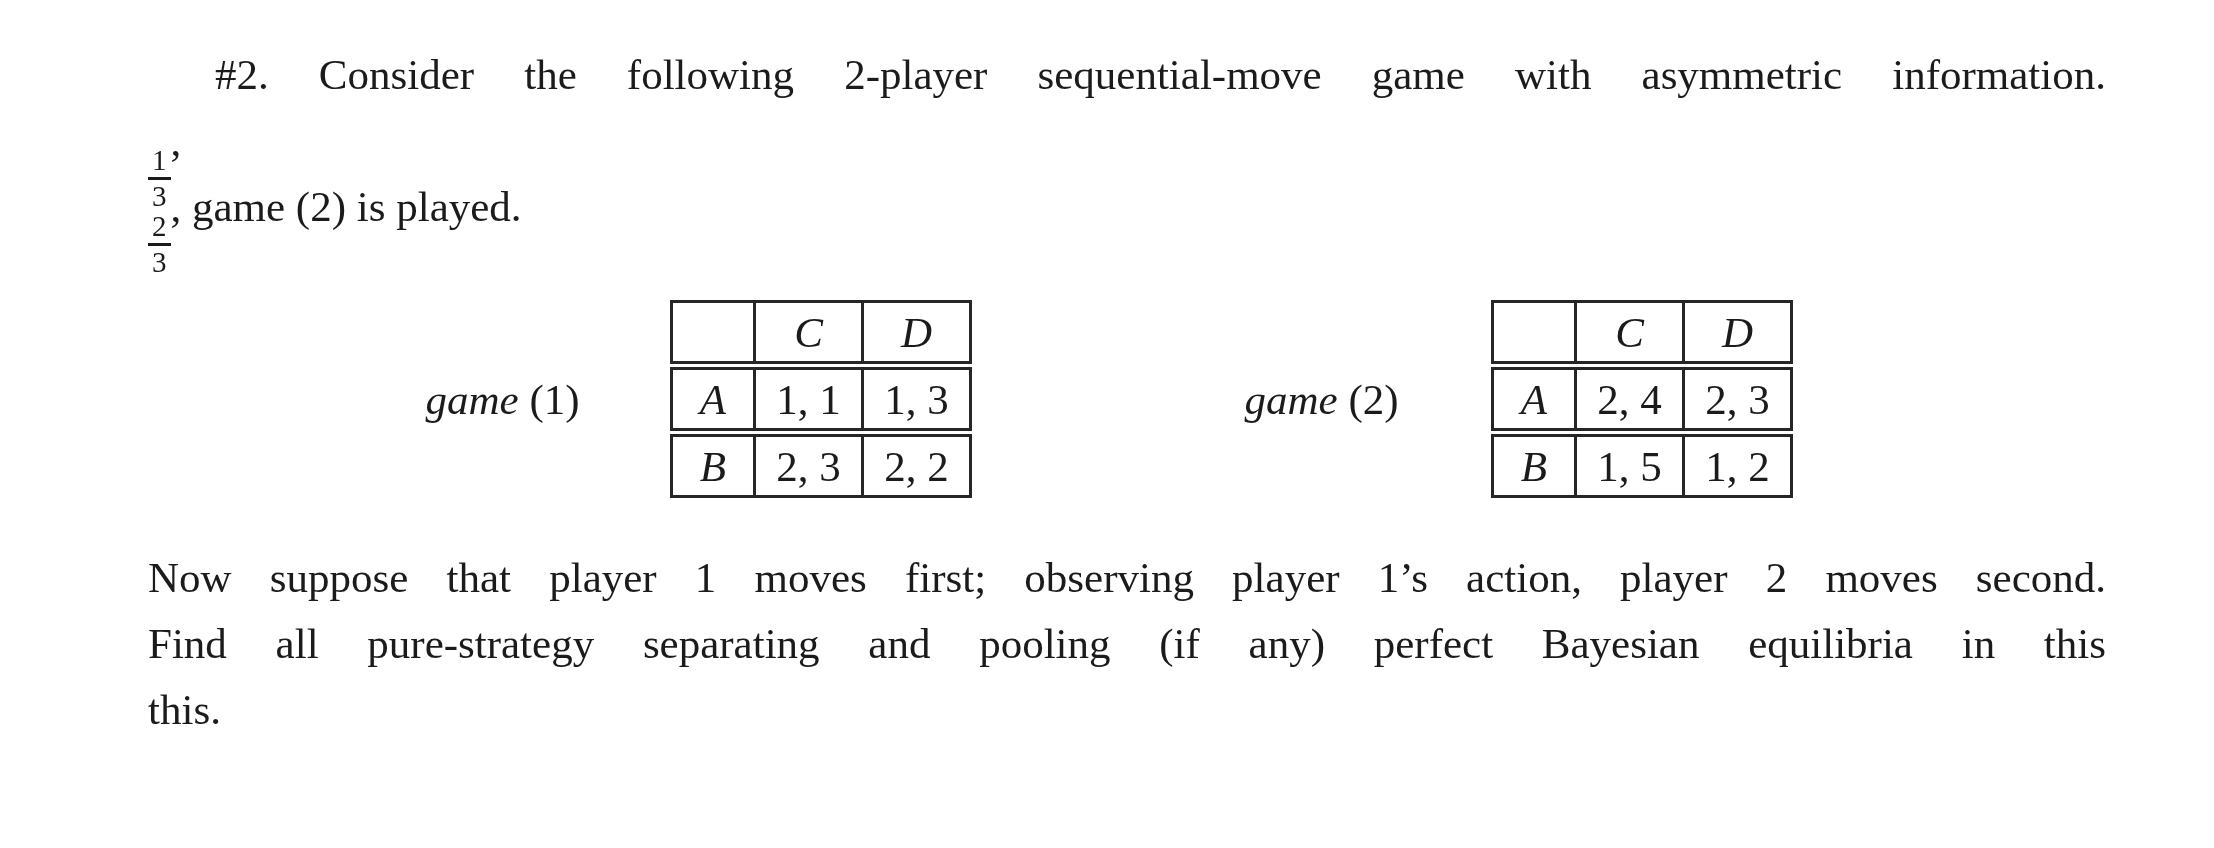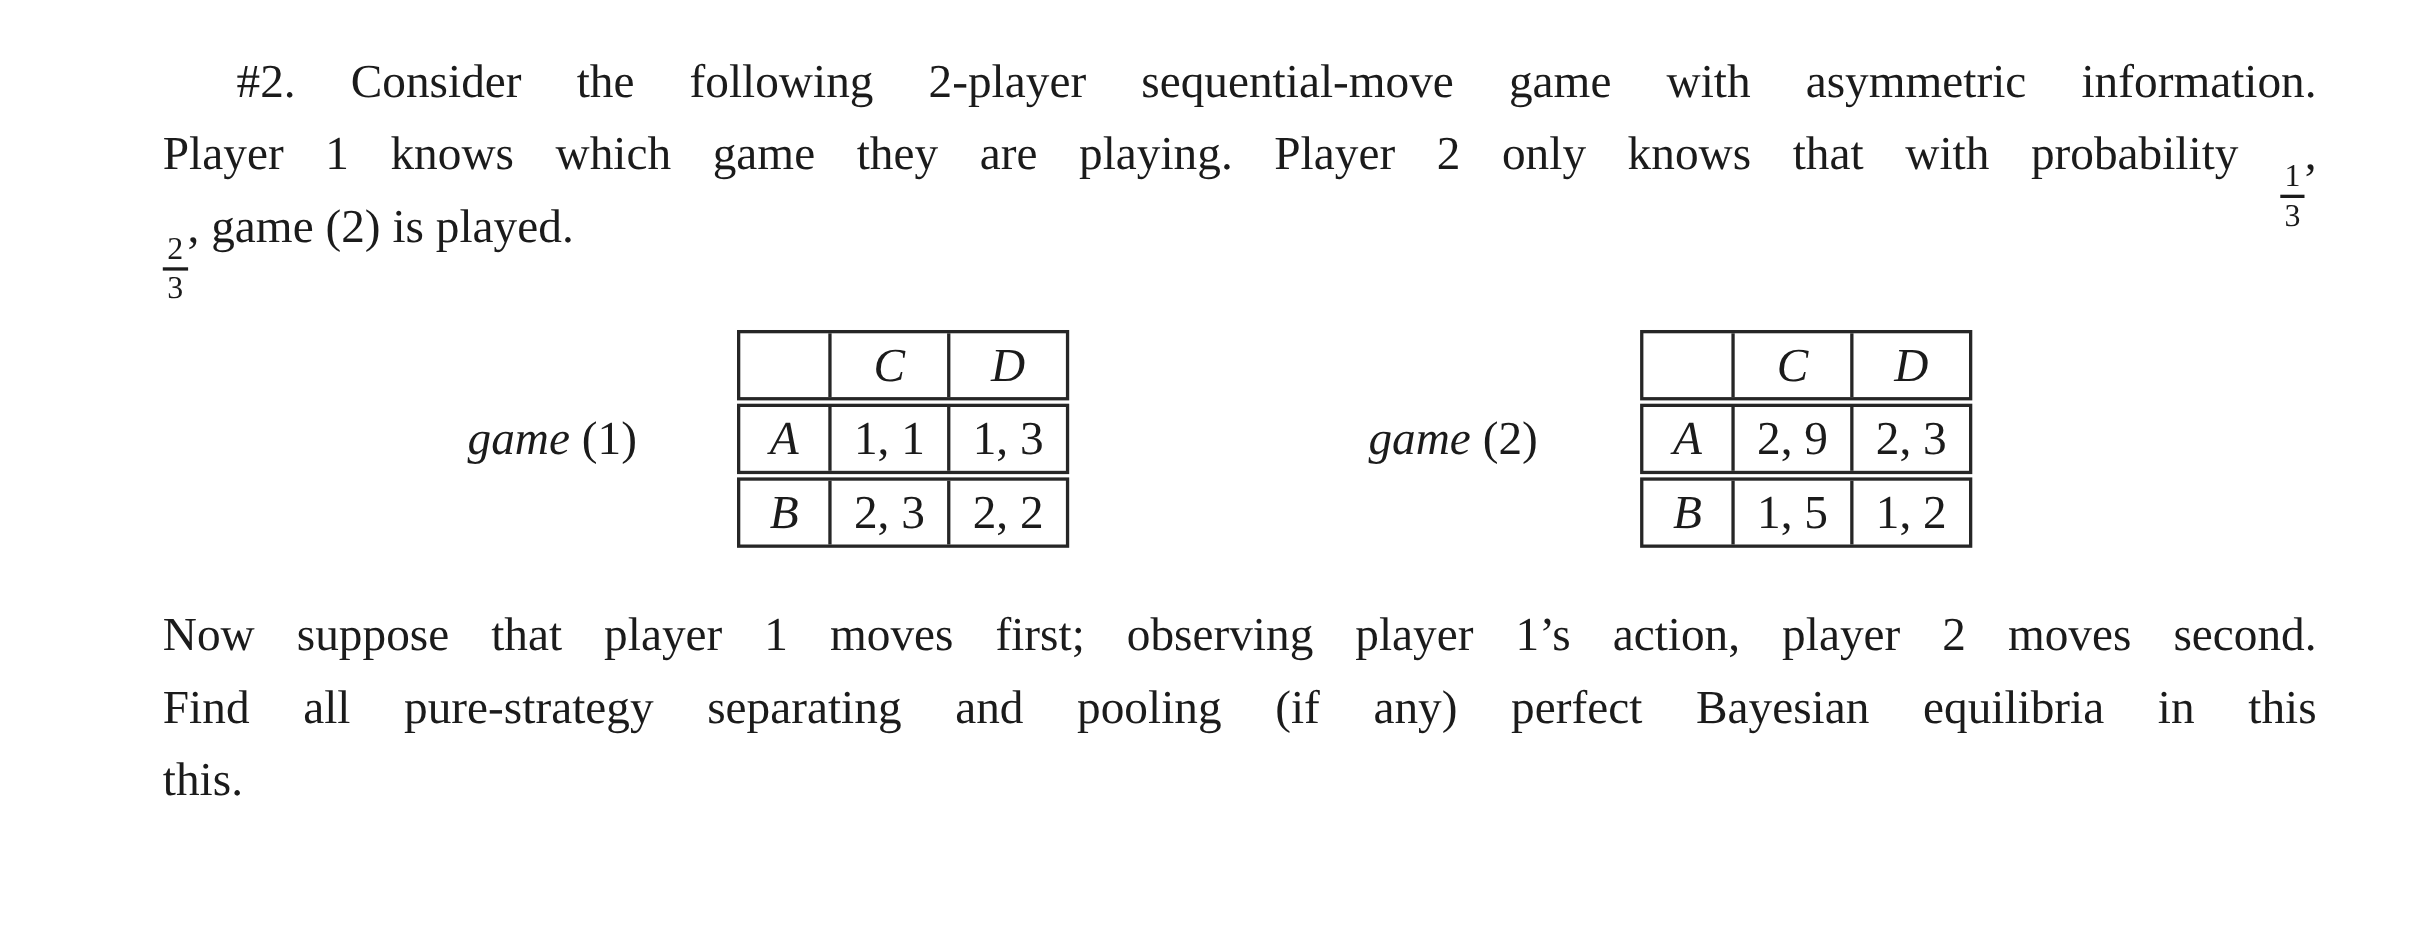--- a/index.html
+++ b/index.html
@@ -37,21 +37,21 @@
 
   .it { font-style: italic; }
 
   
   .tables-row {
     margin-top: 60px;
     height: 198px;
     display: flex;
     align-items: center;
   }
-  .game-label { white-space: nowrap; }
+  .game-label { white-space: nowrap; text-align: center; }
   .gl1 { margin-left: 277px; width: 155px; }
   .t1  { margin-left: 90px; }
   .gl2 { margin-left: 272px; width: 155px; }
   .t2  { margin-left: 92px; }
 
   .ptable { display: flex; flex-direction: column; gap: 3px; }
   .prow { display: flex; border: 3px solid #262626; background: #ffffff; }
   .cell {
     box-sizing: border-box;
     height: 58px;
@@ -68,21 +68,20 @@
 </head>
 <body>
 
 <div class="doc">
 
   <div class="para p1">
     <div class="line indent just">
       <span>#2. Consider the following 2-player sequential-move game with asymmetric information.</span>
     </div>
     <div class="line just">
-      <span>Player 1 knows which game they are playing. Player 2 only knows that with probability</span>
       <span class="frac">
           <span class="num">1</span>
           <span class="den">3</span>
         </span><span>,</span>
     </div>
     <div class="line">
       <span class="frac">
           <span class="num">2</span>
           <span class="den">3</span>
         </span><span>, game (2) is played.</span>
@@ -114,21 +113,21 @@
     <div class="game-label gl2"><span class="it">game</span> <span>(2)</span></div>
 
     <div class="ptable t2">
       <div class="prow">
         <div class="cell c1"></div>
         <div class="cell c2 it">C</div>
         <div class="cell c3 it">D</div>
       </div>
       <div class="prow">
         <div class="cell c1 it">A</div>
-        <div class="cell c2">2, 9</div>
+        <div class="cell c2">2, 4</div>
         <div class="cell c3">2, 3</div>
       </div>
       <div class="prow">
         <div class="cell c1 it">B</div>
         <div class="cell c2">1, 5</div>
         <div class="cell c3">1, 2</div>
       </div>
     </div>
 
   </div>

